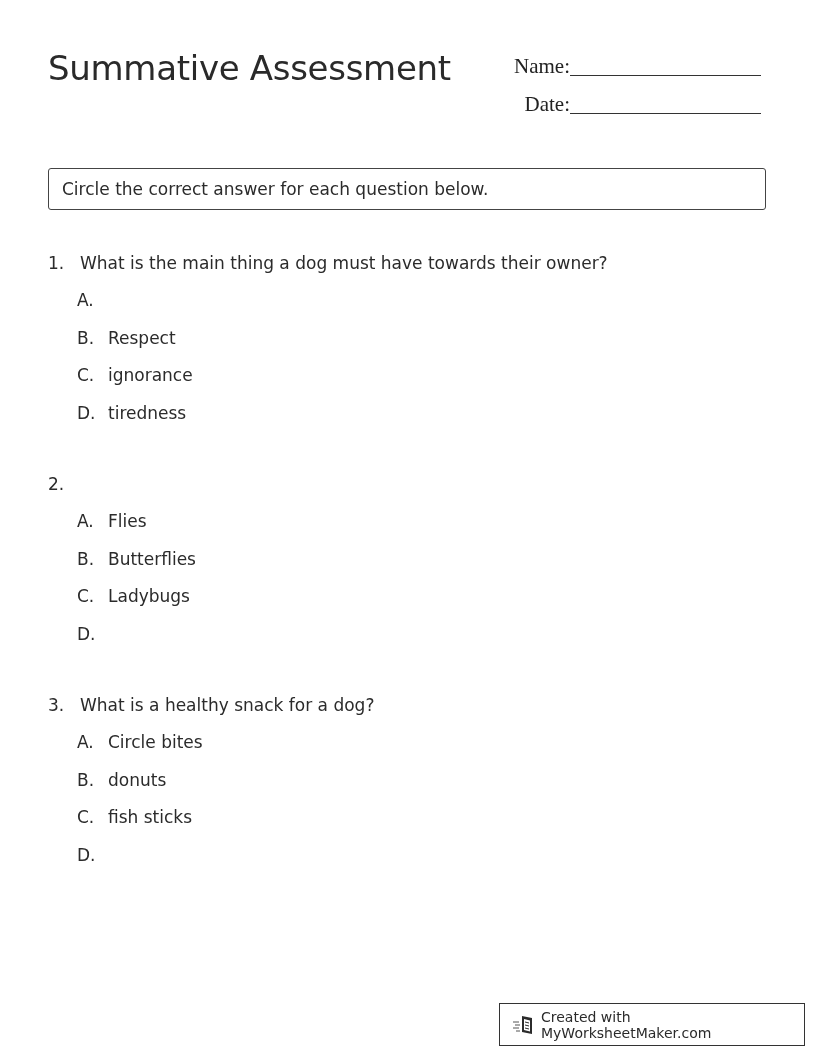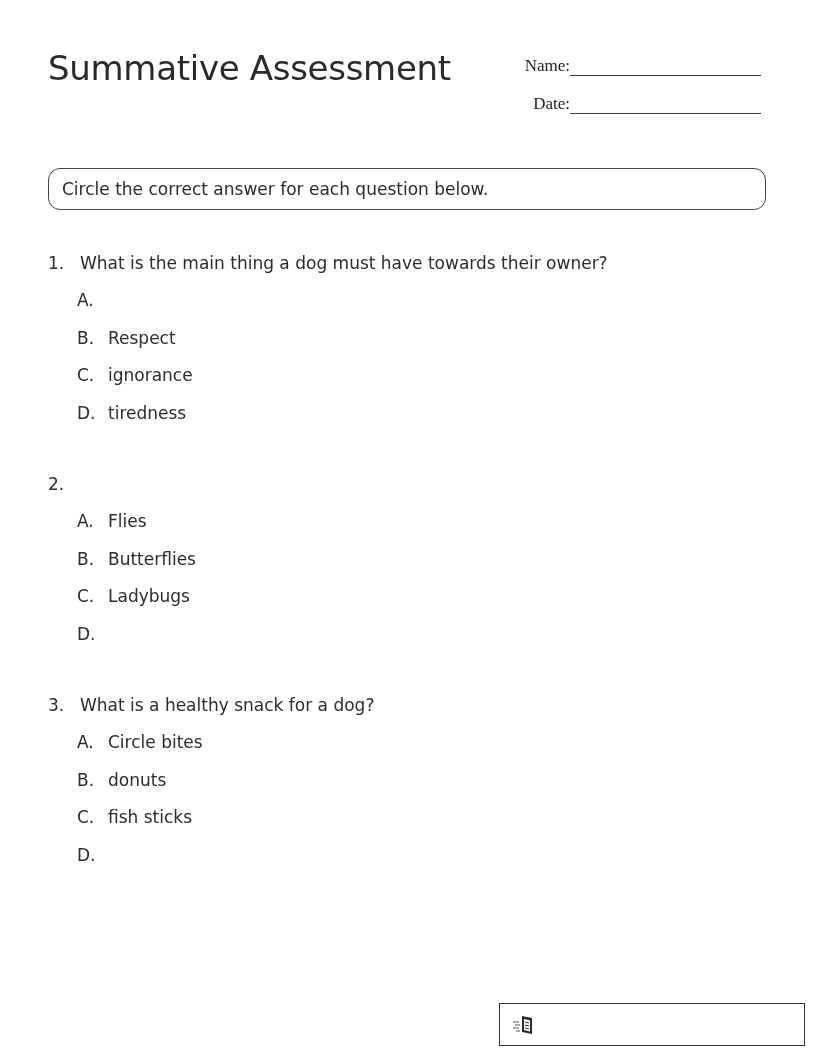--- a/index.html
+++ b/index.html
@@ -26,21 +26,21 @@
       margin: 0;
       line-height: 40px;
     }
     .meta-field {
       position: absolute;
       display: flex;
       align-items: flex-end;
     }
     .meta-label {
       font-family: "Liberation Serif", "DejaVu Serif", serif;
-      font-size: 17px;
+      font-size: 21px;
       color: #222;
       text-align: right;
       width: 70px;
       margin-right: 0;
       line-height: 20px;
     }
     .meta-line {
       width: 191px;
       border-bottom: 1.5px solid #333;
       height: 18px;
@@ -48,21 +48,21 @@
     .name-field { left: 500px; top: 56px; }
     .date-field { left: 500px; top: 94px; }
 
     .instructions {
       position: absolute;
       left: 48px;
       top: 168px;
       width: 718px;
       height: 42px;
       border: 1.3px solid #444;
-      border-radius: 12px;
+      border-radius: 3px;
       box-sizing: border-box;
       padding-left: 13px;
       font-size: 17px;
       line-height: 40px;
       color: #2b2b2b;
     }
 
     .question {
       position: absolute;
       left: 48px;
@@ -205,13 +205,14 @@
     <svg width="24" height="22" viewBox="0 0 24 22">
       <line x1="1" y1="8" x2="7" y2="8" stroke="#555" stroke-width="1"></line>
       <line x1="3" y1="11" x2="8" y2="11" stroke="#555" stroke-width="1"></line>
       <line x1="1" y1="14" x2="7" y2="14" stroke="#555" stroke-width="1"></line>
       <line x1="4" y1="17" x2="8" y2="17" stroke="#555" stroke-width="1"></line>
       <path d="M10 2 L20 4 L20 20 L10 18 Z" fill="#2b2b2b"></path>
       <path d="M12 5 L18 6.5 L18 17.5 L12 16 Z" fill="#fff"></path>
       <path d="M13 8 L17 9 M13 11 L17 12 M13 14 L17 15" stroke="#2b2b2b" stroke-width="1"></path>
     </svg>
   </span>
+  <span>Created with MyWorksheetMaker.com</span>
 </div>
 
 </body></html>

